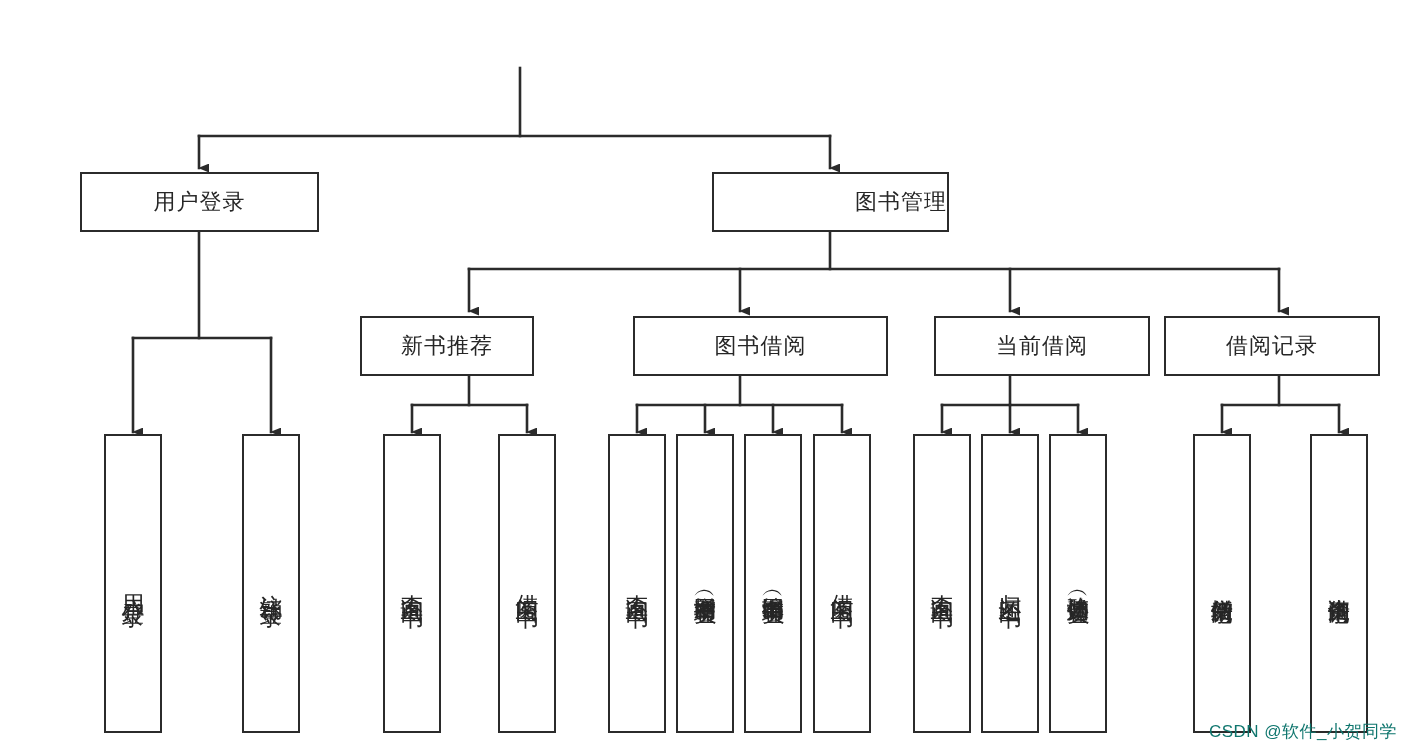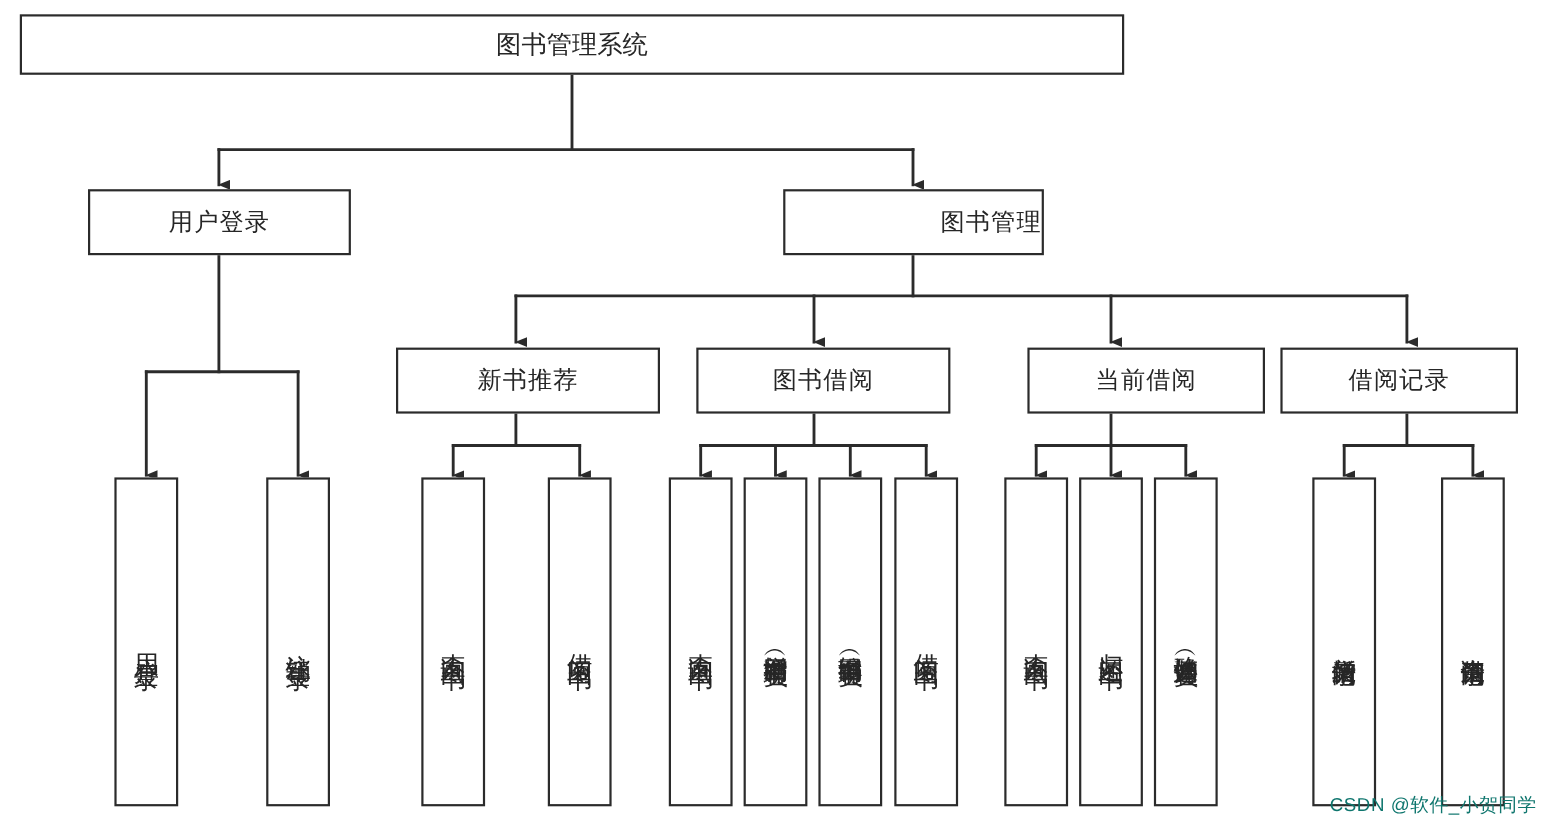--- a/index.html
+++ b/index.html
@@ -90,35 +90,32 @@
       <path d="M1010,405 L1010,432" marker-end="url(#arrow)"></path>
       <path d="M1078,405 L1078,432" marker-end="url(#arrow)"></path>
 
       <path d="M1279,376 L1279,405"></path>
       <path d="M1222,405 L1339,405"></path>
       <path d="M1222,405 L1222,432" marker-end="url(#arrow)"></path>
       <path d="M1339,405 L1339,432" marker-end="url(#arrow)"></path>
     </g>
   </svg>
 
-  <div class="node root" style="left:18px;top:13px;width:1004px;height:55px;">
-    <span>图书管理系统</span>
-  </div>
 
   <div class="node h" style="left:80px;top:172px;width:239px;height:60px;">
     <span>用户登录</span>
   </div>
   <div class="node h" style="left:712px;top:172px;width:237px;height:60px;justify-content:flex-end;">
     <span>图书管理</span>
   </div>
 
-  <div class="node h" style="left:360px;top:316px;width:240px;height:60px;">
+  <div class="node h" style="left:360px;top:316px;width:174px;height:60px;">
     <span>新书推荐</span>
   </div>
-  <div class="node h" style="left:633px;top:316px;width:231px;height:60px;text-align:center;">
+  <div class="node h" style="left:633px;top:316px;width:255px;height:60px;text-align:center;">
     <span>图书借阅</span>
   </div>
   <div class="node h" style="left:902px;top:316px;width:216px;height:60px;margin-left:32px;">
     <span>当前借阅</span>
   </div>
   <div class="node h" style="left:1164px;top:316px;width:216px;height:60px;">
     <span>借阅记录</span>
   </div>
 
   <div class="node v" style="left:104px;top:434px;width:58px;height:299px;">

